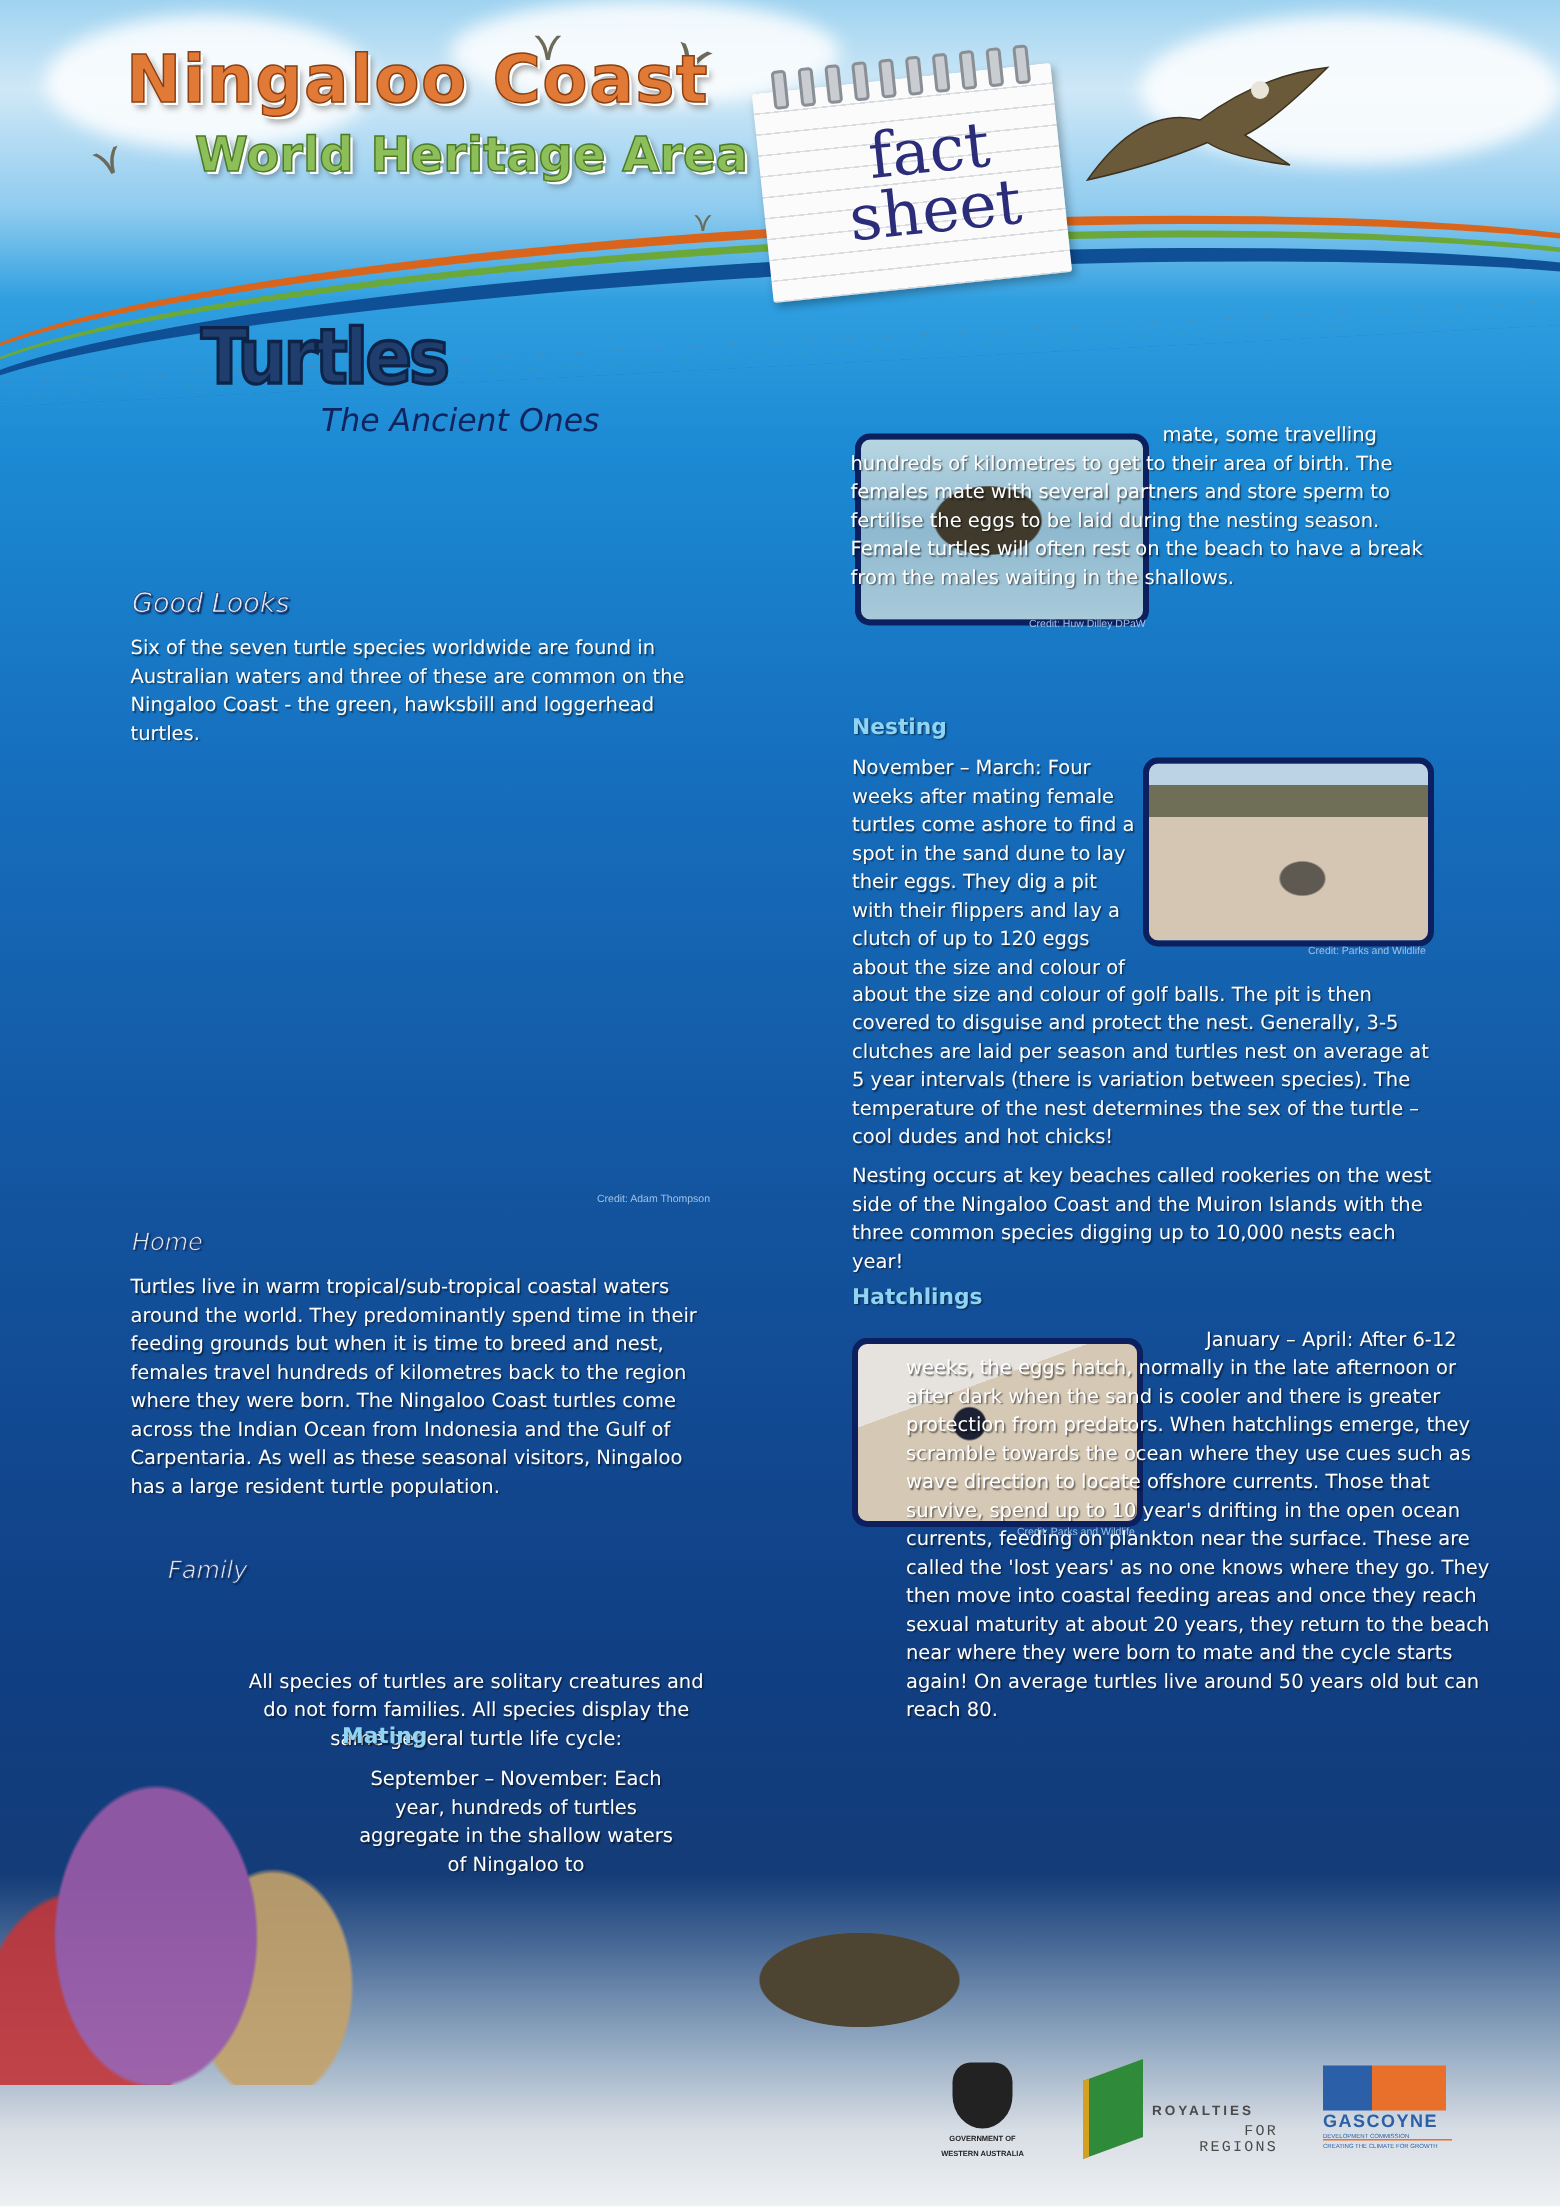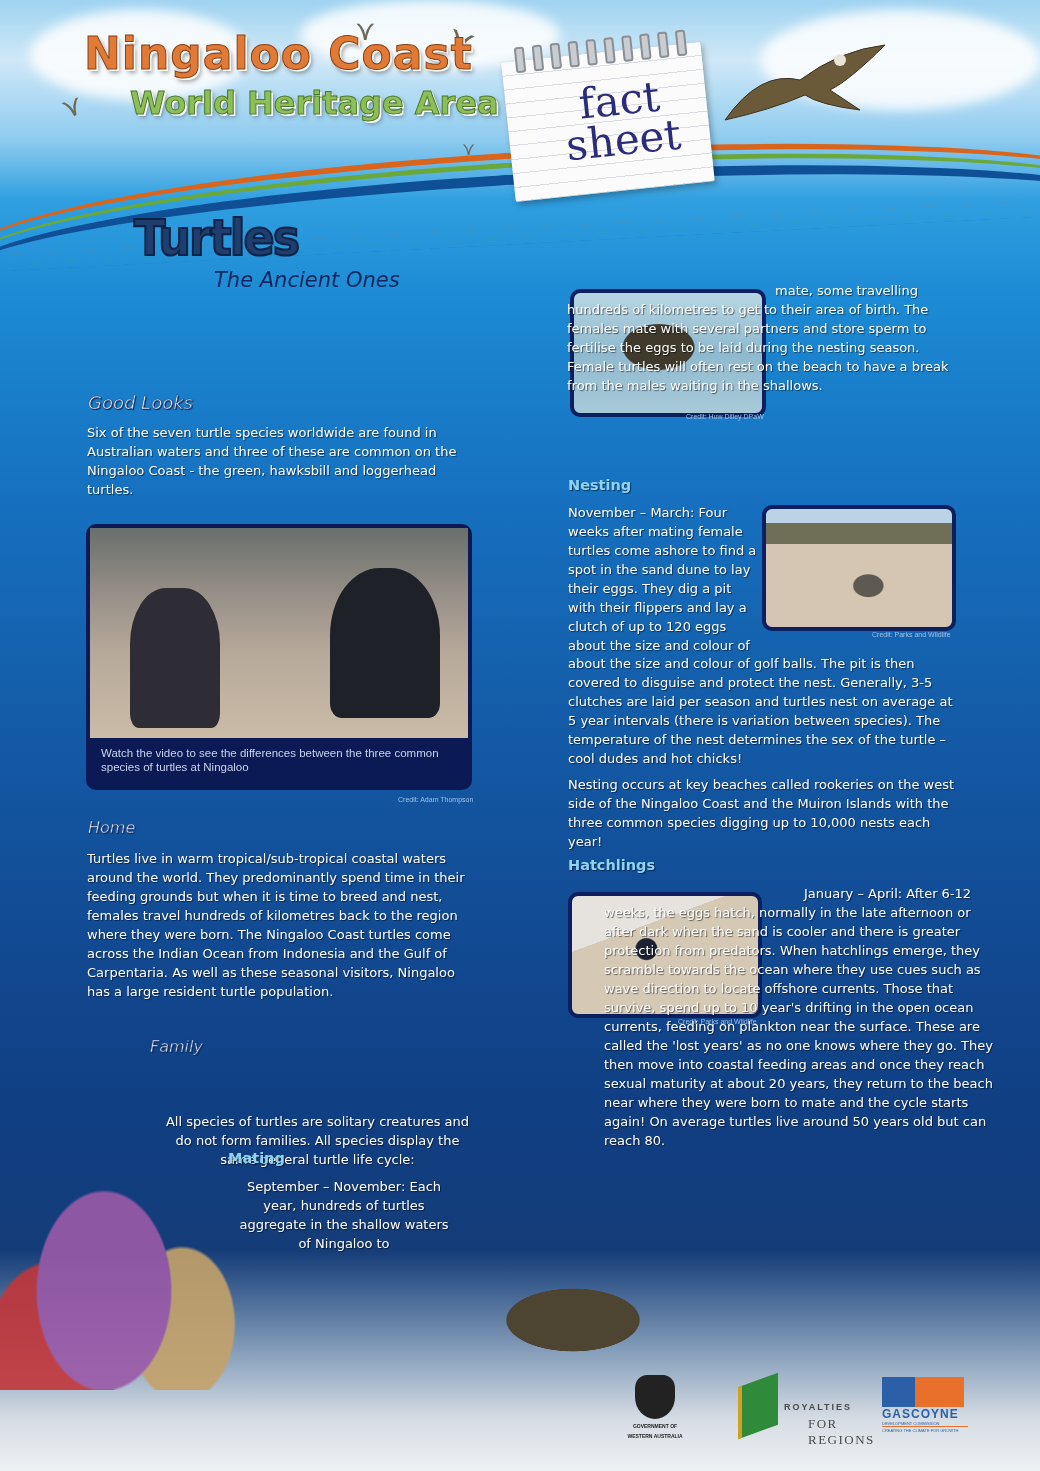--- a/index.html
+++ b/index.html
@@ -74,24 +74,24 @@
     background: radial-gradient(ellipse at 40% 70%, #9b5aa8 0 30%, transparent 31%),
                 radial-gradient(ellipse at 70% 80%, #c4a26a 0 20%, transparent 21%),
                 radial-gradient(ellipse at 20% 90%, #c2363a 0 22%, transparent 23%); opacity: .9; }
   .grouper { position: absolute; left: 488px; top: 1280px; width: 170px; height: 80px;
     background: radial-gradient(ellipse at 50% 50%, #4d4532 0 55%, transparent 56%); }
 
   .logos { position: absolute; top: 1375px; left: 620px; width: 360px; height: 70px; }
   .logo-wa { position: absolute; left: 0; top: 0; width: 70px; height: 70px; text-align: center; }
   .logo-wa .crest { width: 40px; height: 44px; margin: 0 auto; background: #222; border-radius: 30% 30% 50% 50%; }
   .logo-wa .cap { font-family: "Liberation Sans", sans-serif; font-size: 5px; font-weight: bold; color: #222; line-height: 6px; margin-top: 4px; }
-  .logo-rfr { position: absolute; left: 118px; top: 5px; width: 130px; height: 60px; }
+  .logo-rfr { position: absolute; left: 102px; top: 5px; width: 130px; height: 60px; text-align: right; }
   .logo-rfr .mark { position: absolute; left: 0; top: 0; width: 36px; height: 52px; background: #2f8a3a; transform: skewY(-20deg); border-left: 4px solid #d4a020; }
   .logo-rfr .l1 { position: absolute; left: 46px; top: 22px; font-family: "Liberation Sans", sans-serif; font-size: 9px; font-weight: bold; letter-spacing: 2px; color: #4a4a4a; }
-  .logo-rfr .l2 { position: absolute; left: 46px; top: 36px; font-family: Liberation Serif, serif; font-size: 13px; letter-spacing: 1.5px; color: #4a4a4a; margin-left: 24px; }
+  .logo-rfr .l2 { position: absolute; left: 46px; top: 36px; font-family: Liberation Mono, monospace; font-size: 10px; letter-spacing: 1.5px; color: #4a4a4a; margin-left: 24px; }
   .logo-gas { position: absolute; left: 262px; top: 2px; width: 86px; height: 64px; }
   .logo-gas .blk { width: 82px; height: 30px; background: linear-gradient(90deg, #2b5fa8 0 40%, #e8702a 40% 100%); }
   .logo-gas .name { font-family: "Liberation Sans", sans-serif; font-size: 12px; color: #2b5fa8; font-weight: bold; letter-spacing: 1px; }
   .logo-gas .sub { font-family: "Liberation Sans", sans-serif; font-size: 4px; color: #2b5fa8; }
   .logo-gas .tag { font-family: "Liberation Sans", sans-serif; font-size: 4px; color: #2b5fa8; border-top: 1px solid #e8702a; padding-top: 1px; }
 </style>
 </head>
 <body>
 
 <div class="page">
@@ -135,35 +135,28 @@
     </div>
   </div>
 
   <div class="heading-turtles">Turtles</div>
   <div class="subheading">The Ancient Ones</div>
 
 
   <div class="sec-italic" style="left:88px;top:392px;">Good Looks</div>
   <p class="txt" style="left:87px;top:423px;width:378px;">Six of the seven turtle species worldwide are found in Australian waters and three of these are common on the Ningaloo Coast - the green, hawksbill and loggerhead turtles.</p>
 
-  <div class="video-card">
-    <div class="video-img">
-      <div class="person1"></div>
-      <div class="person2"></div>
-    </div>
-    <div class="video-caption">Watch the video to see the differences between the three common species of turtles at Ningaloo</div>
-  </div>
   <div class="credit" style="left:398px;top:796px;">Credit: Adam Thompson</div>
 
   <div class="sec-italic" style="left:88px;top:818px;font-size:16px;">Home</div>
   <p class="txt" style="left:87px;top:849px;width:390px;">Turtles live in warm tropical/sub-tropical coastal waters around the world. They predominantly spend time in their feeding grounds but when it is time to breed and nest, females travel hundreds of kilometres back to the region where they were born. The Ningaloo Coast turtles come across the Indian Ocean from Indonesia and the Gulf of Carpentaria. As well as these seasonal visitors, Ningaloo has a large resident turtle population.</p>
 
   <div class="cornercoral"></div>
 
-  <div class="sec-italic" style="left:112px;top:1037px;font-size:16px;margin-left:38px;">Family</div>
+  <div class="sec-italic" style="left:112px;top:1037px;font-size:16px;">Family</div>
   <p class="txt" style="left:160px;top:1068px;width:315px;text-align:center;margin-top:44px;">All species of turtles are solitary creatures and do not form families. All species display the same general turtle life cycle:</p>
 
   <div class="sec-bold" style="left:228px;top:1150px;">Mating</div>
   <p class="txt" style="left:236px;top:1177px;width:216px;text-align:center;">September – November: Each year, hundreds of turtles aggregate in the shallow waters of Ningaloo to</p>
 
   <div class="grouper"></div>
 
   <div class="photo photo-mating"></div>
   <div class="credit" style="left:686px;top:413px;">Credit: Huw Dilley DPaW</div>
   <p class="txt" style="left:567px;top:281px;width:390px;text-indent:208px;">

